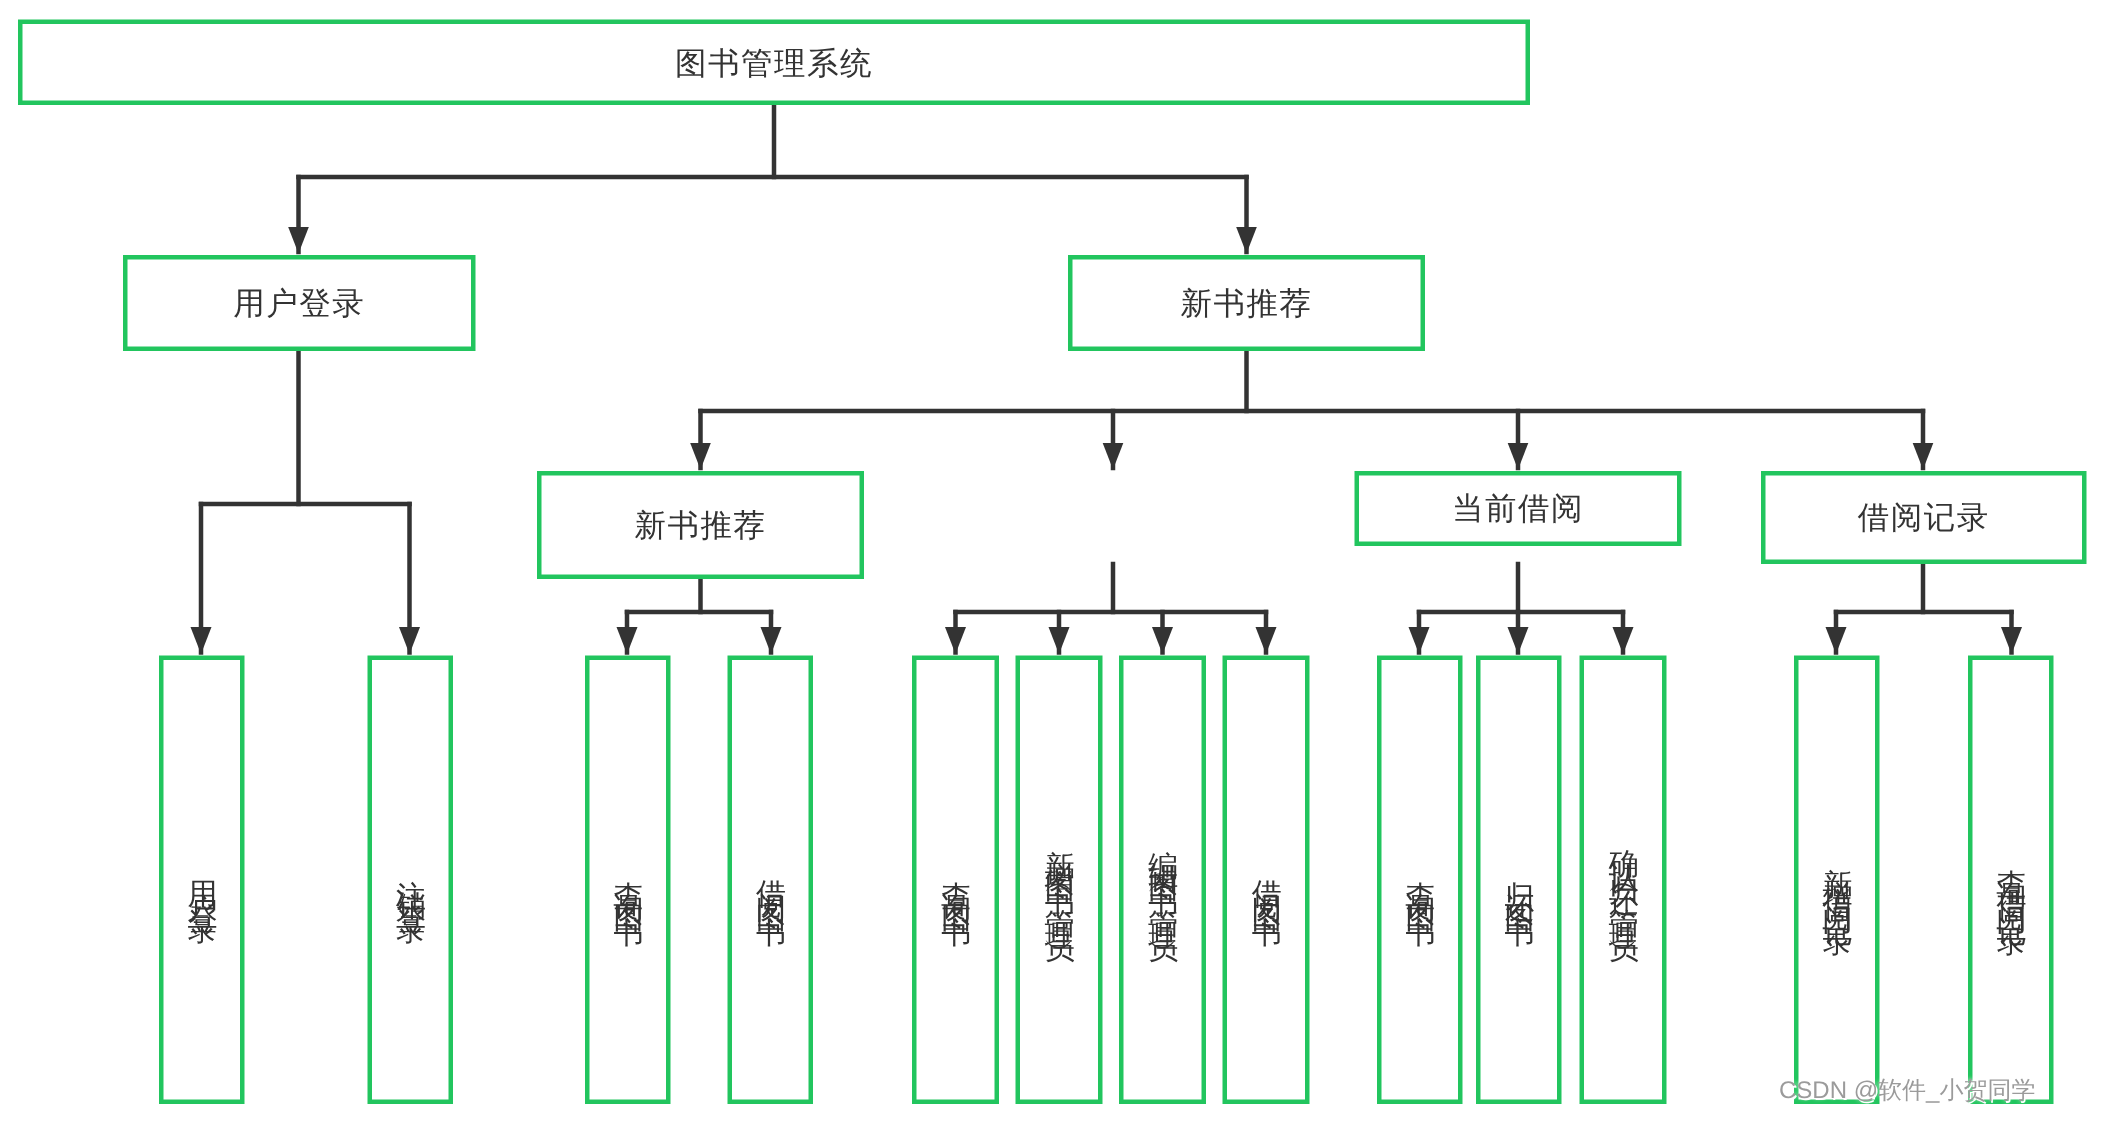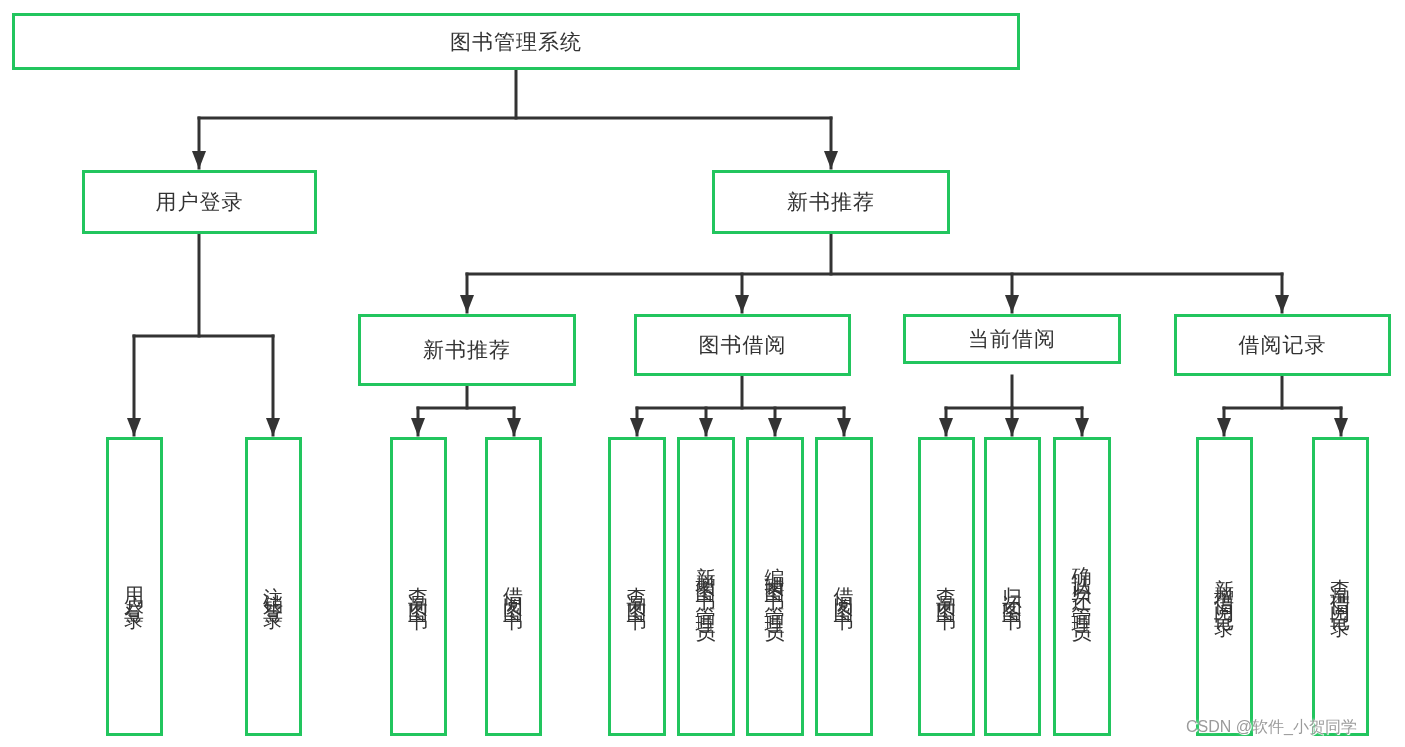--- a/index.html
+++ b/index.html
@@ -107,23 +107,20 @@
   <div class="node h-node" style="left:82px; top:170px; width:235px; height:64px;">
     <span>用户登录</span>
   </div>
   <div class="node h-node" style="left:712px; top:170px; width:238px; height:64px;">
     <span>新书推荐</span>
   </div>
 
   <div class="node h-node" style="left:358px; top:314px; width:218px; height:72px;">
     <span>新书推荐</span>
   </div>
-  <div class="node h-node" style="left:634px; top:314px; width:217px; height:62px;">
-    <span>图书借阅</span>
-  </div>
   <div class="node h-node" style="left:903px; top:314px; width:218px; height:50px;">
     <span>当前借阅</span>
   </div>
   <div class="node h-node" style="left:1174px; top:314px; width:217px; height:62px;">
     <span>借阅记录</span>
   </div>
 
   <div class="node leaf-node" style="left:106px;">
     <span class="vtext">用户登录</span>
   </div>

